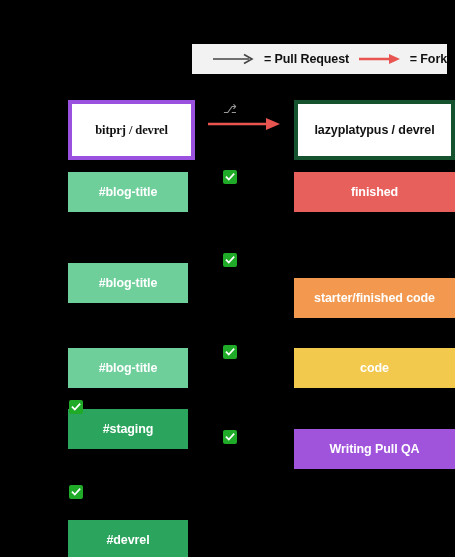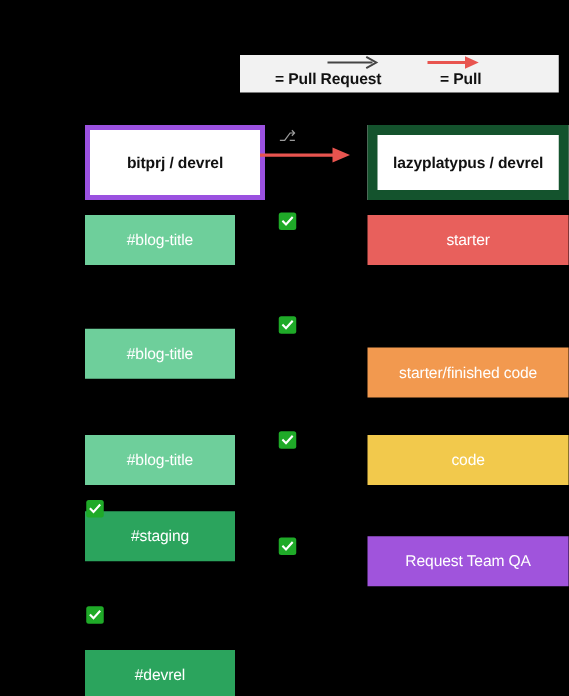--- a/index.html
+++ b/index.html
@@ -23,23 +23,22 @@
     width: 255px;
     height: 30px;
     background: #f2f2f2;
     display: flex;
     align-items: center;
     box-sizing: border-box;
     padding-left: 20px;
   }
   .legend-entry {
     display: flex;
-    align-items: flex-end;
+    align-items: center;
     height: 100%;
-    flex-direction: column;
   }
   .legend-label {
     font-size: 12.5px;
     font-weight: bold;
     color: #111111;
     white-space: nowrap;
     margin-left: 8px;
     letter-spacing: -0.1px;
   }
   .arrow-svg { display: block; }
@@ -57,30 +56,31 @@
   .repo-label {
     font-size: 12.5px;
     font-weight: bold;
     color: #111111;
     white-space: nowrap;
     letter-spacing: -0.1px;
   }
   #repo-left {
     left: 68px;
     top: 100px;
-    width: 144px;
+    width: 127px;
     height: 60px;
     border: 4px solid #9b51e0;
+    font-family: Liberation Serif, serif;
   }
   #repo-right {
     left: 294px;
     top: 100px;
     width: 161px;
     height: 60px;
-    border: 8px solid #14532d;
+    border: 4px solid #14532d;
   }
 
   
   #fork-arrow {
     position: absolute;
     left: 208px;
     top: 117px;
     width: 75px;
     height: 14px;
   }
@@ -100,21 +100,21 @@
   
   .chip {
     position: absolute;
     display: flex;
     align-items: center;
     justify-content: center;
     box-sizing: border-box;
   }
   .chip-label {
     font-size: 12.5px;
-    font-weight: normal;
+    font-weight: bold;
     color: #ffffff;
     white-space: nowrap;
     letter-spacing: -0.1px;
   }
   .chip-left  { left: 68px;  width: 120px; height: 40px; }
   .chip-right { left: 294px; width: 161px; height: 40px; }
 
   
   .check {
     position: absolute;
@@ -145,21 +145,21 @@
   <div class="legend-gap"></div>
 
   <div class="legend-entry">
     <span>
       <svg class="arrow-svg" width="44" height="12" viewBox="0 0 44 12">
         <line x1="1" y1="6" x2="36" y2="6" stroke="#e8544f" stroke-width="2.4"></line>
         <polyline points="30,1" fill="none"></polyline>
         <polygon points="31,1 42,6 31,11" fill="#e8544f"></polygon>
       </svg>
     </span>
-    <span class="legend-label">= Pull</span>
+    <span class="legend-label">= Fork</span>
   </div>
 </div>
 
 <div class="repo-box" id="repo-left">
   <span class="repo-label">bitprj / devrel</span>
 </div>
 
 <div class="repo-box" id="repo-right">
   <span class="repo-label">lazyplatypus / devrel</span>
 </div>
@@ -182,30 +182,30 @@
     <div class="chip chip-left" style="top: 348px; background: rgb(110, 207, 155);">
       <span class="chip-label">#blog-title</span>
     </div>
     <div class="chip chip-left" style="top: 409px; background: rgb(43, 164, 93);">
       <span class="chip-label">#staging</span>
     </div>
     <div class="chip chip-left" style="top: 520px; background: rgb(43, 164, 93);">
       <span class="chip-label">#devrel</span>
     </div>
     <div class="chip chip-right" style="top: 172px; background: rgb(232, 96, 92);">
-      <span class="chip-label">starter</span>
+      <span class="chip-label">finished</span>
     </div>
     <div class="chip chip-right" style="top: 278px; background: rgb(242, 153, 79);">
       <span class="chip-label">starter/finished code</span>
     </div>
     <div class="chip chip-right" style="top: 348px; background: rgb(242, 201, 76);">
       <span class="chip-label">code</span>
     </div>
     <div class="chip chip-right" style="top: 429px; background: rgb(160, 84, 220);">
-      <span class="chip-label">Request Team QA</span>
+      <span class="chip-label">Writing Pull QA</span>
     </div>
     <div class="check" style="left: 223px; top: 170px;">
       <svg width="10" height="10" viewBox="0 0 10 10">
         <polyline points="1.5,5.2 3.8,7.6 8.6,2.2" fill="none" stroke="#ffffff" stroke-width="1.7" stroke-linecap="square"></polyline>
       </svg>
     </div>
     <div class="check" style="left: 223px; top: 253px;">
       <svg width="10" height="10" viewBox="0 0 10 10">
         <polyline points="1.5,5.2 3.8,7.6 8.6,2.2" fill="none" stroke="#ffffff" stroke-width="1.7" stroke-linecap="square"></polyline>
       </svg>

